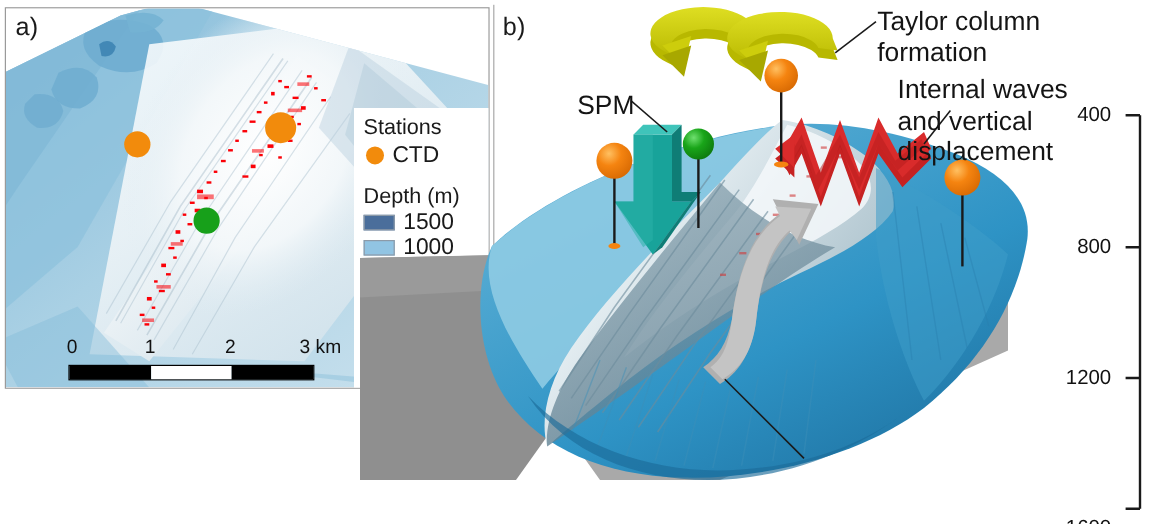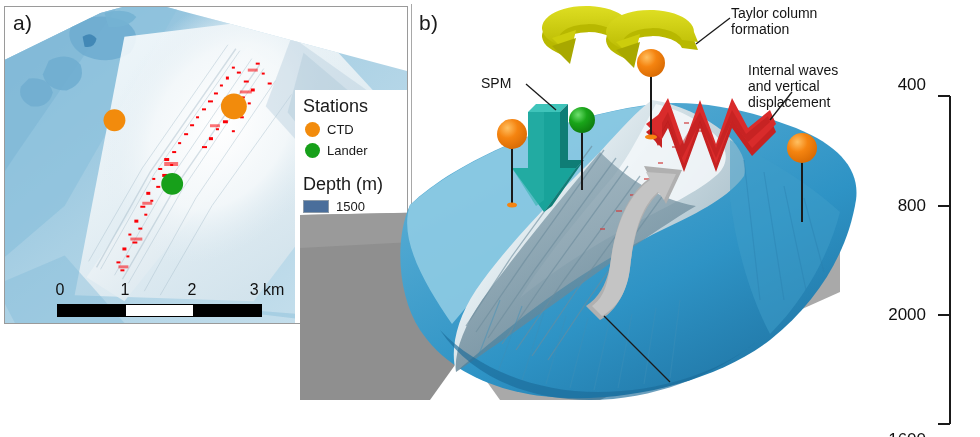--- a/index.html
+++ b/index.html
@@ -112,39 +112,39 @@
     flex: 0 0 auto;
   }
   .leg-swatch {
     width: 26px; height: 13px;
     margin: 0 7px 0 0;
     border: 1px solid #8c9aa8;
     box-sizing: border-box;
     flex: 0 0 auto;
   }
   .leg-text {
-    font-size: 13px;
+    font-size: 19px;
     color: #1a1a1a;
     line-height: 1;
   }
   .leg-gap { height: 7px; }
 
   
   #panel-b {
     position: absolute;
     left: 300px;
     top: 0px;
     width: 620px;
     height: 437px;
   }
   #seamount-svg { position: absolute; left: 0; top: 0; }
 
   .anno {
     position: absolute;
-    font-size: 14px;
+    font-size: 22px;
     line-height: 1.16;
     color: #141414;
     white-space: pre-line;
   }
   #anno-taylor { left: 731px; top: 5px; }
   #anno-spm    { left: 481px; top: 75px; }
   #anno-waves  { left: 748px; top: 62px; }
   #anno-uplift { left: 722px; top: 351px; }
 
   
@@ -306,24 +306,20 @@
       <div class="sb-dark"></div>
     </div>
 
     <div id="map-legend">
       <div class="leg-title">Stations</div>
 
       <div class="leg-row">
         <span class="leg-dot" style="background:#f28b0c"></span>
         <span class="leg-text">CTD</span>
       </div>
-      <div class="leg-row">
-        <span class="leg-dot" style="background:#17a01a"></span>
-        <span class="leg-text">Lander</span>
-      </div>
 
       <div class="leg-gap"></div>
 
 
       <div class="leg-title" style="margin-top:5px">Depth (m)</div>
 
       <div class="leg-row">
         <span class="leg-swatch" style="background:#4a6e9b"></span>
         <span class="leg-text">1500</span>
       </div>
@@ -562,20 +558,20 @@
 displacement</div>
 
   <div id="depth-axis">
     <svg width="87" height="437" viewBox="0 0 87 437">
       <line x1="57" y1="96" x2="57" y2="424" stroke="#1a1a1a" stroke-width="2"></line>
       <line x1="45" y1="96" x2="57" y2="96" stroke="#1a1a1a" stroke-width="2"></line>
       <line x1="45" y1="206" x2="57" y2="206" stroke="#1a1a1a" stroke-width="2"></line>
       <line x1="45" y1="315" x2="57" y2="315" stroke="#1a1a1a" stroke-width="2"></line>
       <line x1="45" y1="424" x2="57" y2="424" stroke="#1a1a1a" stroke-width="2"></line>
     </svg>
-    <div class="axis-tick-label" style="top:85px;text-align:right;">400</div>
+    <div class="axis-tick-label" style="top:96px;text-align:right;">400</div>
     <div class="axis-tick-label" style="top:206px;">800</div>
-    <div class="axis-tick-label" style="top:315px;">2000</div>
+    <div class="axis-tick-label" style="top:315px;">1200</div>
     <div class="axis-tick-label" style="top:440px;">1600</div>
     
   </div>
 
 </div>
 
 </body></html>

